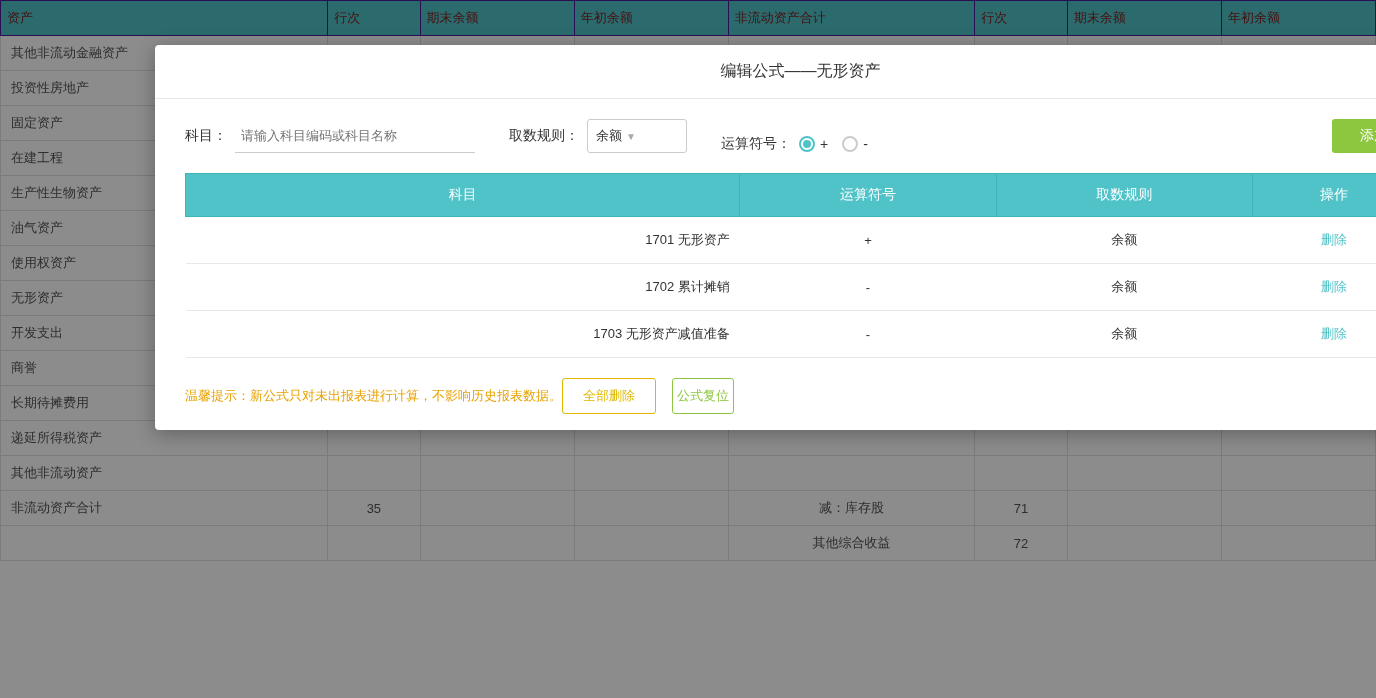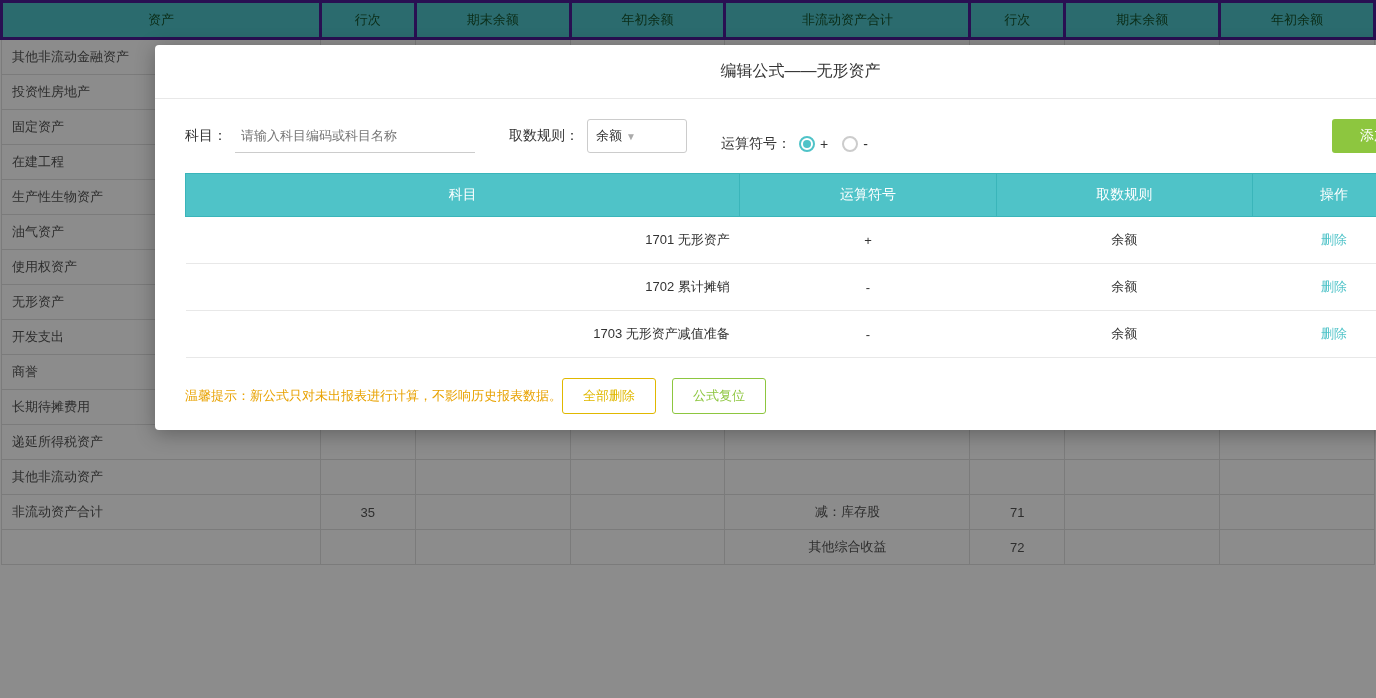--- a/index.html
+++ b/index.html
@@ -24,24 +24,24 @@
 
     .bg-table {
       width: 100%;
       border-collapse: collapse;
       font-size: 13px;
       color: #333;
     }
 
     .bg-table th {
       background: #4fc3c8;
-      color: #14532d;
+      color: #7f1d1d;
       padding: 8px 6px;
-      border: 3px solid #4c1d95;
-      text-align: center;
+      border: 1px solid #4c1d95;
+      text-align: left;
       font-weight: normal;
     }
 
     .bg-table td {
       padding: 8px 10px;
       border: 1px solid #e0e0e0;
       color: #555;
       text-align: center;
     }
 
@@ -271,21 +271,21 @@
       padding: 8px 20px;
       font-size: 13px;
       cursor: pointer;
     }
 
     .btn-outline-green {
       border: 1px solid #8dc63f;
       background: #fff;
       color: #8dc63f;
       border-radius: 3px;
-      padding: 8px 20px;
+      padding: 8px 4px;
       font-size: 13px;
       cursor: pointer;
     }
   </style>
 </head>
 <body>
 
 <div class="bg-table-wrapper">
   <table class="bg-table">
     <thead>

